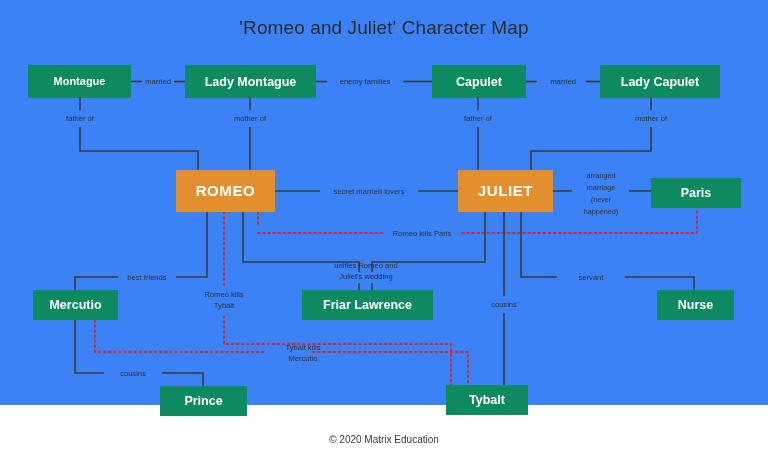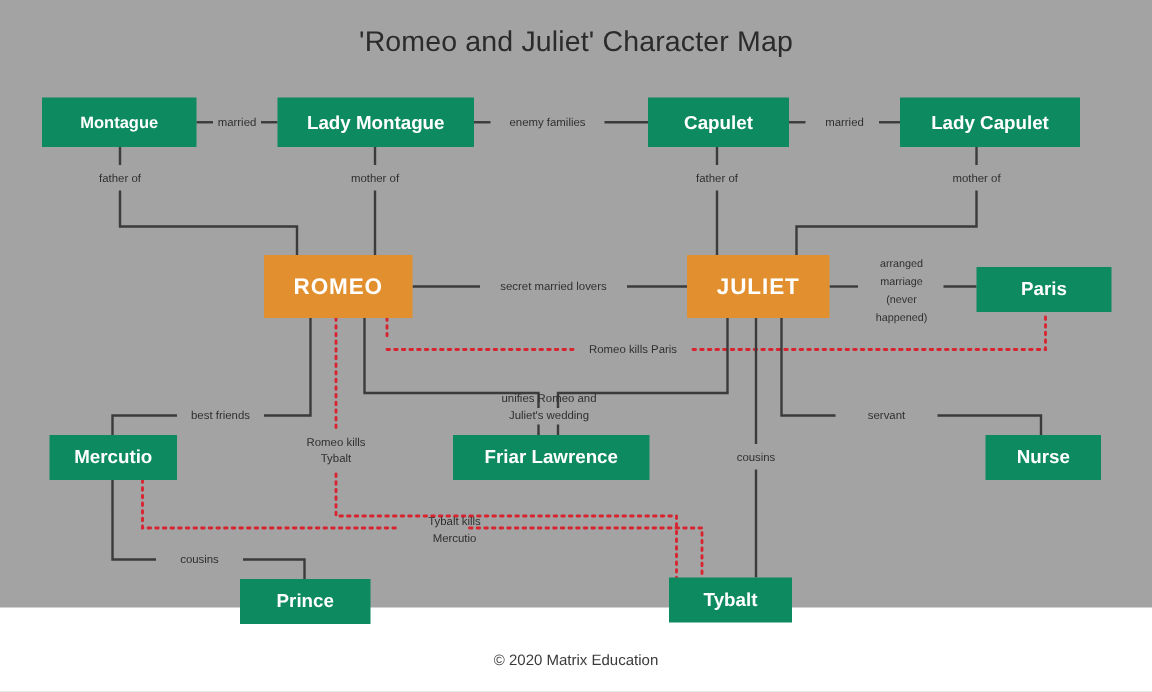--- a/index.html
+++ b/index.html
@@ -11,21 +11,21 @@
     width: 768px;
     height: 461px;
     font-family: "Liberation Sans", sans-serif;
     overflow: hidden;
     position: relative;
   }
   #stage {
     position: relative;
     width: 768px;
     height: 405px;
-    background: #a3a3a3;
+    background: #3b82f6;
   }
   #diagram {
     position: absolute;
     top: 0;
     left: 0;
     width: 768px;
     height: 461px;
   }
   .title-text {
     font-size: 19px;

